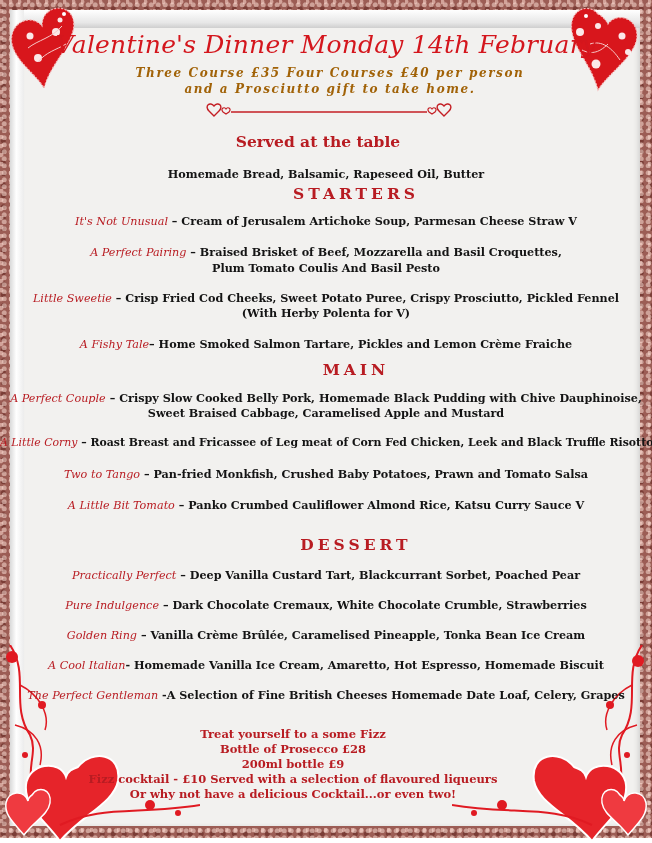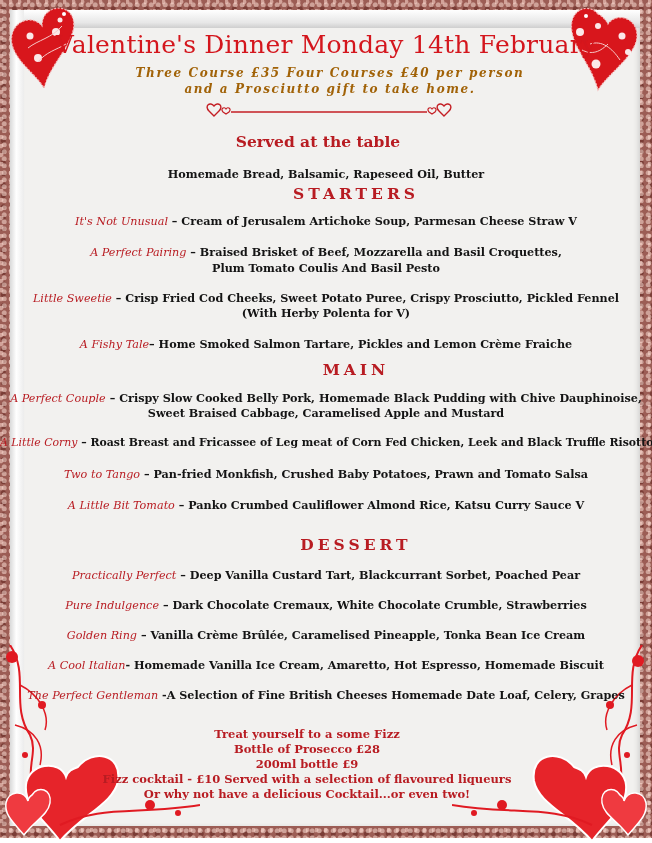--- a/index.html
+++ b/index.html
@@ -12,29 +12,29 @@
       #9c5d55;
     background-size:9px 9px, 7px 7px, 11px 11px, auto;}
   .paper{position:absolute;left:10px;top:10px;width:630px;height:816px;
     background:#f2f1ef;
     box-shadow: inset 12px 0 10px -6px rgba(0,0,0,.18), inset 0 14px 8px -6px rgba(0,0,0,.22), inset -4px 0 6px -3px rgba(0,0,0,.15);}
   .paper::before{content:"";position:absolute;left:0;top:0;right:0;height:18px;
     background:linear-gradient(#ffffff,#e7e7e7 70%,#cfcfcf);}
   .paper::after{content:"";position:absolute;left:0;top:0;bottom:0;width:14px;
     background:linear-gradient(90deg,#d9d9d9,#ffffff 45%,#ececec);}
   .content{position:absolute;left:0;top:0;width:652px;height:843px;text-align:center;}
-  .title{position:absolute;left:0;width:652px;top:30px;font-family:"DejaVu Serif",serif;
+  .title{position:absolute;left:0;width:652px;top:30px;font-family:"DejaVu Serif",serif;font-style:italic;
     color:#d4161d;font-size:25px;letter-spacing:.2px;}
   .sub{position:absolute;left:4px;width:652px;font-style:italic;font-weight:bold;color:#a16207;font-size:12px;letter-spacing:1.6px;}
   .divider{position:absolute;left:206px;top:100px;width:246px;height:20px;}
   .sec-title{position:absolute;left:0;width:636px;color:#b81c22;font-weight:bold;font-size:15.5px;}
   .sec-title.spaced{letter-spacing:4px;margin-left:38px;}
   .line{position:absolute;left:0;width:652px;font-size:11.2px;font-weight:bold;color:#141414;white-space:nowrap;}
   .line .nm{color:#b81c22;font-style:italic;font-weight:normal;}
-  .fizz{position:absolute;left:0;width:586px;font-size:11.5px;font-weight:bold;color:#b81c22;white-space:nowrap;padding-left:14px;}
+  .fizz{position:absolute;left:0;width:586px;font-size:11.5px;font-weight:bold;color:#b81c22;white-space:nowrap;}
   .deco{position:absolute;}
 </style>
 </head>
 <body>
 
 <div class="frame"></div>
 <div class="paper"></div>
 
 <svg class="deco" style="left:8px;top:4px" width="72" height="86" viewBox="0 0 72 86">
   <path d="M40 8 C52 -2 72 8 64 30 C58 48 42 62 36 84 C28 70 8 58 4 40 C0 20 22 8 34 22 C34 16 36 11 40 8Z" fill="#d8161c" stroke="#f5b5b5" stroke-width="1.2" stroke-dasharray="2 1.5"></path>

